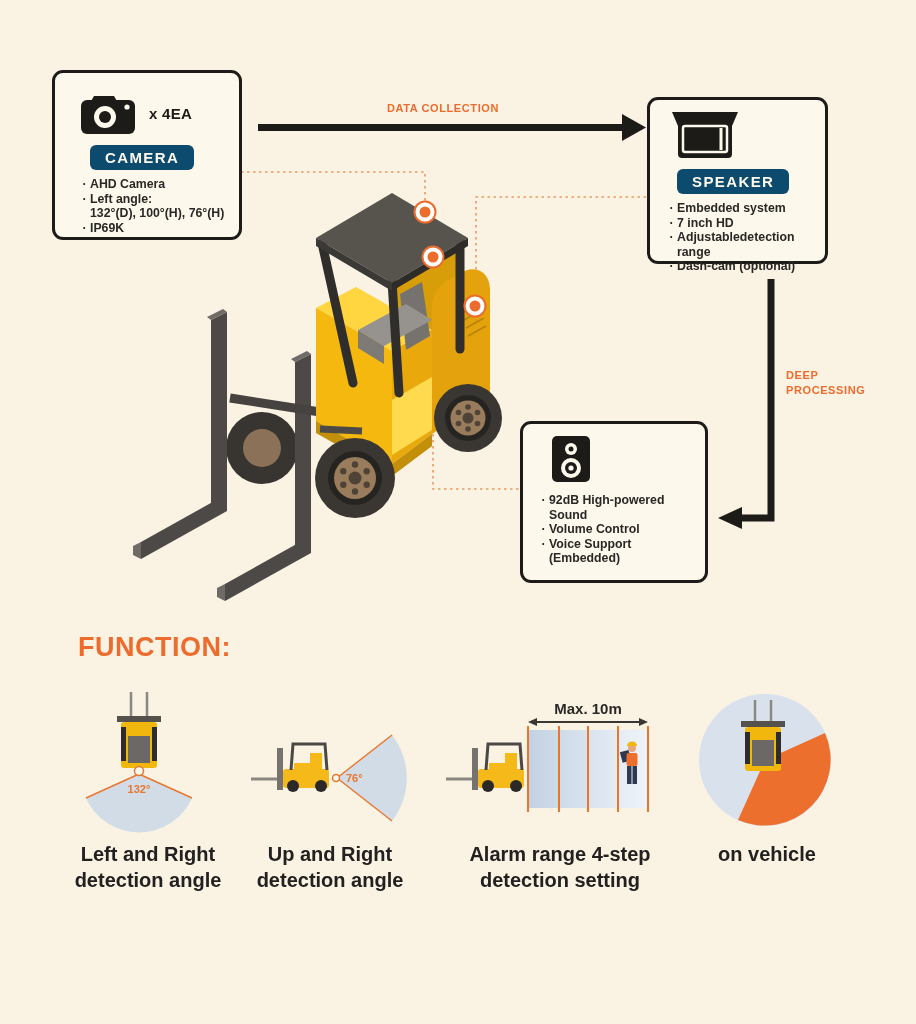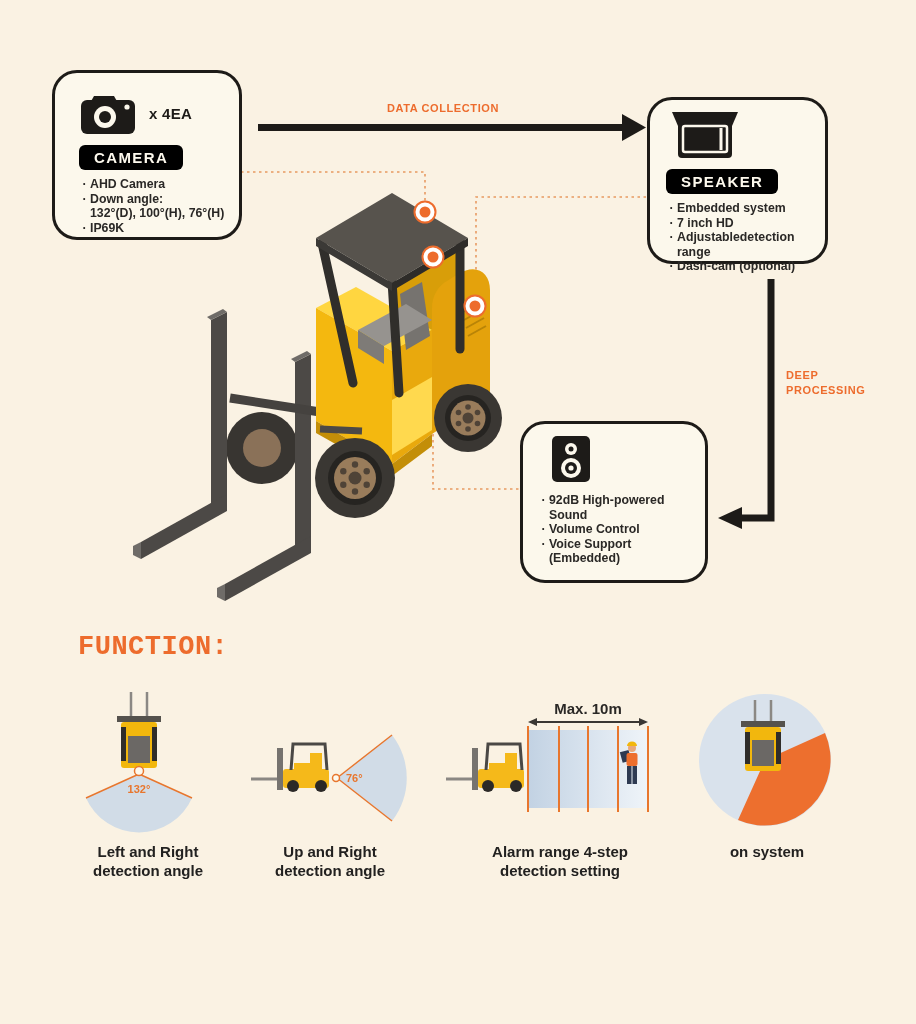--- a/index.html
+++ b/index.html
@@ -1,30 +1,30 @@
 <!DOCTYPE html>
 <html><head>
 <meta charset="utf-8">
 <style>
   html,body{margin:0;padding:0;background:#FAF2E3;}
   #stage{position:relative;width:916px;height:1024px;background:#FAF2E3;overflow:hidden;
          font-family:"Liberation Sans", sans-serif;}
   #gfx{position:absolute;left:0;top:0;z-index:1;}
-  .specbox{position:absolute;z-index:2;background:#FCF8EC;border:3px solid #1D1B18;border-radius:25px;box-sizing:border-box;}
+  .specbox{position:absolute;z-index:2;background:#FCF8EC;border:3px solid #1D1B18;border-radius:11px;box-sizing:border-box;}
   .iconrow{display:flex;align-items:center;gap:12px;}
   .countlbl{font-size:15px;font-weight:bold;color:#1D1B18;letter-spacing:.3px;}
-  .badge{display:inline-block;background:#000000;color:#FDF9ED;font-weight:bold;
-         font-size:15px;letter-spacing:1.4px;padding:4px 15px;border-radius:6px;}
+  .badge{display:inline-block;background:#0c4a6e;color:#FDF9ED;font-weight:bold;
+         font-size:15px;letter-spacing:1.4px;padding:4px 15px;border-radius:6px;margin-left:11px;}
   .bullets{margin-top:7px;}
   .brow{display:flex;font-size:12.3px;font-weight:bold;color:#2A2826;line-height:1.18;}
   .brow .dot{width:11px;flex:0 0 11px;text-align:center;}
   .brow.cont{padding-left:11px;}
   .flowlabel{position:absolute;z-index:2;color:#ED6C2D;font-weight:bold;font-size:11px;letter-spacing:.6px;}
   #fn-heading{position:absolute;z-index:2;color:#ED6C2D;font-weight:800;font-size:27px;letter-spacing:.5px;}
-  .caption{position:absolute;z-index:2;text-align:center;font-size:15px;font-weight:bold;color:#222120;line-height:1.28;}
+  .caption{position:absolute;z-index:2;text-align:center;font-size:20px;font-weight:bold;color:#222120;line-height:1.28;}
 </style>
 </head>
 <body>
 
 <div id="stage">
 
   <svg id="gfx" width="916" height="1024" viewBox="0 0 916 1024">
     <defs>
       <linearGradient id="zone" x1="0" y1="0" x2="1" y2="0">
         <stop offset="0" stop-color="#C2D2E3"></stop>
@@ -246,21 +246,21 @@
     <div style="margin-top:9px;">
       <span class="badge">CAMERA</span>
     </div>
     <div class="bullets">
       <div class="brow">
           <span class="dot">·</span>
           <span>AHD Camera</span>
         </div>
       <div class="brow">
           <span class="dot">·</span>
-          <span>Down angle:</span>
+          <span>Left angle:</span>
         </div>
       <div class="brow cont">
           <span>132°(D), 100°(H), 76°(H)</span>
         </div>
       <div class="brow">
           <span class="dot">·</span>
           <span>IP69K</span>
         </div>
     </div>
   </div>
@@ -323,31 +323,31 @@
         </div>
     </div>
   </div>
 
   <div class="flowlabel" style="left:343px;top:102px;width:200px;text-align:center;">DATA COLLECTION</div>
   <div class="flowlabel" style="left:786px;top:368px;line-height:15px;">
     <div>DEEP</div>
     <div>PROCESSING</div>
   </div>
 
-  <div id="fn-heading" style="left:78px;top:632px;font-family:Liberation Mono, monospace;">FUNCTION:</div>
+  <div id="fn-heading" style="left:78px;top:632px;">FUNCTION:</div>
 
   <div class="caption" style="left:48px;top:842px;width:200px;">
     <div>Left and Right</div>
       <div>detection angle</div>
   </div>
   <div class="caption" style="left:230px;top:842px;width:200px;">
     <div>Up and Right</div>
       <div>detection angle</div>
   </div>
   <div class="caption" style="left:448px;top:842px;width:224px;">
     <div>Alarm range 4-step</div>
       <div>detection setting</div>
   </div>
   <div class="caption" style="left:667px;top:842px;width:200px;">
-      <div>on system</div>
+      <div>on vehicle</div>
   </div>
 
 </div>
 
 </body></html>

